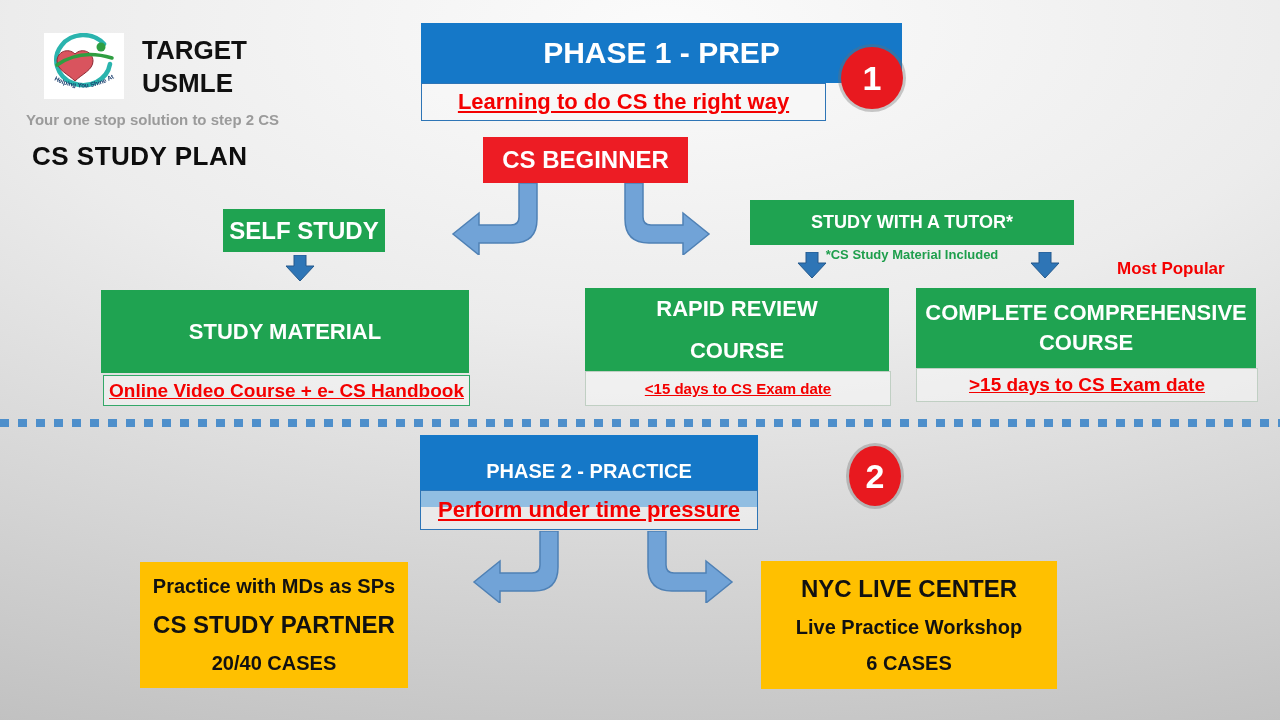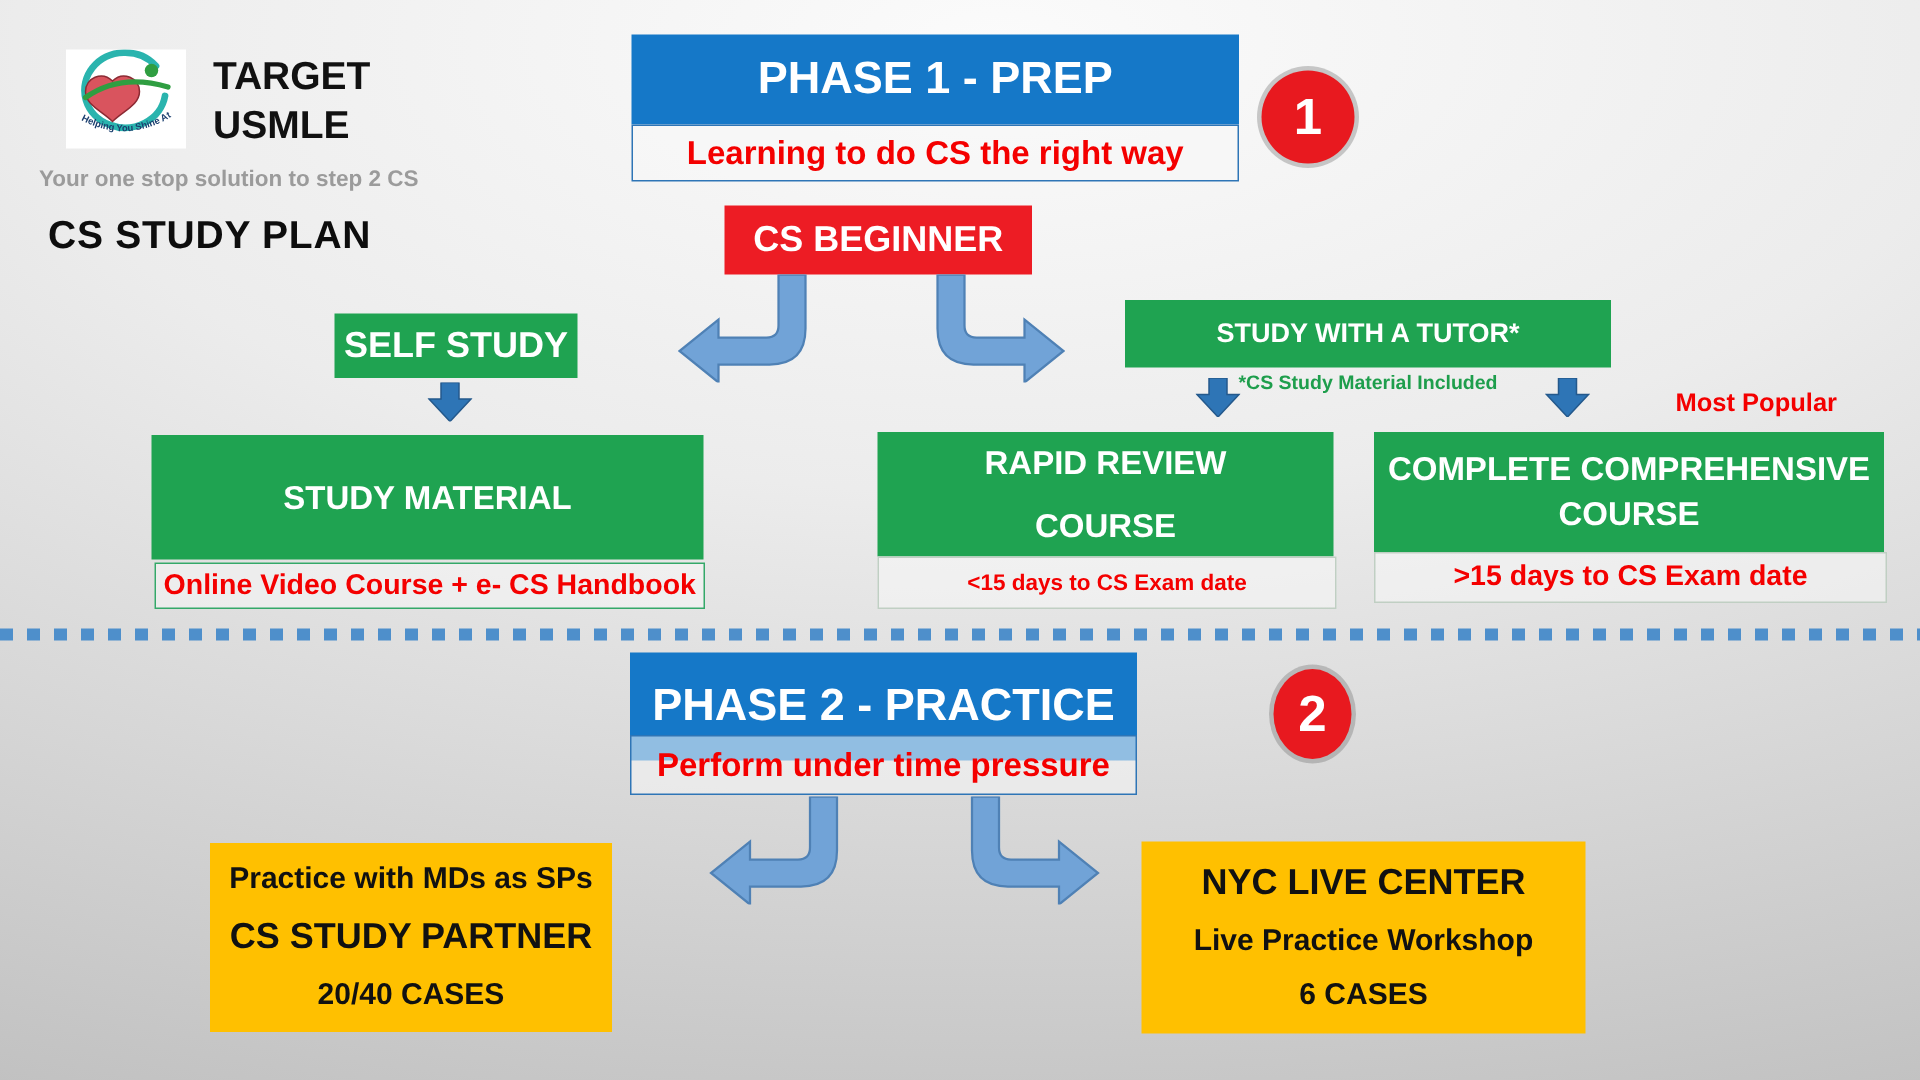--- a/index.html
+++ b/index.html
@@ -8,21 +8,21 @@
     font-family:"Liberation Sans","DejaVu Sans",sans-serif;
     background:radial-gradient(ellipse 160% 130% at 52% 4%, #fbfbfb 0%, #ececec 32%, #c9c9c9 72%, #b0b0b0 100%);
   }
   .abs{position:absolute;}
   .center{display:flex;align-items:center;justify-content:center;text-align:center;}
   .col{display:flex;flex-direction:column;align-items:center;justify-content:center;text-align:center;}
   .bluebox{background:#1578C8;color:#fff;font-weight:bold;}
   .greenbox{background:#1FA351;color:#fff;font-weight:bold;}
   .redbox{background:#ED1C24;color:#fff;font-weight:bold;}
   .orangebox{background:#FFC000;color:#111;font-weight:bold;}
-  .subnote{background:rgba(248,248,248,0.55);color:#F40000;font-weight:bold;}
+  .subnote{background:rgba(248,248,248,0.55);color:#F40000;font-weight:bold;text-decoration:underline;}
   .badge{background:#E8191F;color:#fff;font-weight:bold;border-radius:50%;
          box-shadow:0 0 0 3px rgba(110,110,110,0.35);}
   .divider{background:repeating-linear-gradient(to right,#4E8FCB 0,#4E8FCB 9px,transparent 9px,transparent 18px);}
   .logo-frame{background:#fff;}
 </style>
 </head>
 <body>
 
 <div class="slide">
 
@@ -38,21 +38,21 @@
       </text>
     </svg>
   </div>
   <div class="abs" style="left:142px;top:34px;font-size:26px;font-weight:bold;color:#111;line-height:33px;">
     <div>TARGET</div>
     <div>USMLE</div>
   </div>
   <div class="abs" style="left:26px;top:111px;font-size:15px;font-weight:bold;color:#9b9b9b;">Your one stop solution to step 2 CS</div>
   <div class="abs" style="left:32px;top:141px;font-size:26px;font-weight:bold;color:#0d0d0d;letter-spacing:0.5px;">CS STUDY PLAN</div>
 
-  <div class="abs bluebox center" style="left:421px;top:23px;width:405px;height:60px;font-size:30px;">
+  <div class="abs bluebox center" style="left:421px;top:23px;width:481px;height:60px;font-size:30px;">
     <span>PHASE 1 - PREP</span>
   </div>
   <div class="abs subnote center" style="left:421px;top:83px;width:403px;height:36px;font-size:22px;border:1px solid #2E75B6;">
     <span>Learning to do CS the right way</span>
   </div>
   <div class="abs badge center" style="left:841px;top:47px;width:62px;height:62px;font-size:34px;">
     <span>1</span>
   </div>
 
   <div class="abs redbox center" style="left:483px;top:137px;width:205px;height:46px;font-size:24px;">
@@ -102,21 +102,21 @@
   <div class="abs greenbox col" style="left:916px;top:288px;width:340px;height:80px;font-size:22px;gap:4px;line-height:1.2;">
     <div>COMPLETE COMPREHENSIVE</div>
     <div>COURSE</div>
   </div>
   <div class="abs subnote center" style="left:916px;top:368px;width:340px;height:32px;font-size:19px;border:1px solid #c0cfc3;">
     <span>&gt;15 days to CS Exam date</span>
   </div>
 
   <div class="abs divider" style="left:0;top:419px;width:1280px;height:8px;"></div>
 
-  <div class="abs bluebox center" style="left:420px;top:435px;width:338px;height:72px;font-size:30px;">
+  <div class="abs bluebox center" style="left:420px;top:435px;width:338px;height:72px;font-size:20px;">
     <span>PHASE 2 - PRACTICE</span>
   </div>
   <div class="abs subnote center" style="left:420px;top:490px;width:336px;height:38px;font-size:22px;border:1px solid #2E75B6;">
     <span>Perform under time pressure</span>
   </div>
   <div class="abs badge center" style="left:849px;top:446px;width:52px;height:60px;font-size:34px;">
     <span>2</span>
   </div>
 
   <svg class="abs" style="left:470px;top:531px;" width="95" height="72" viewBox="0 0 95 72">

